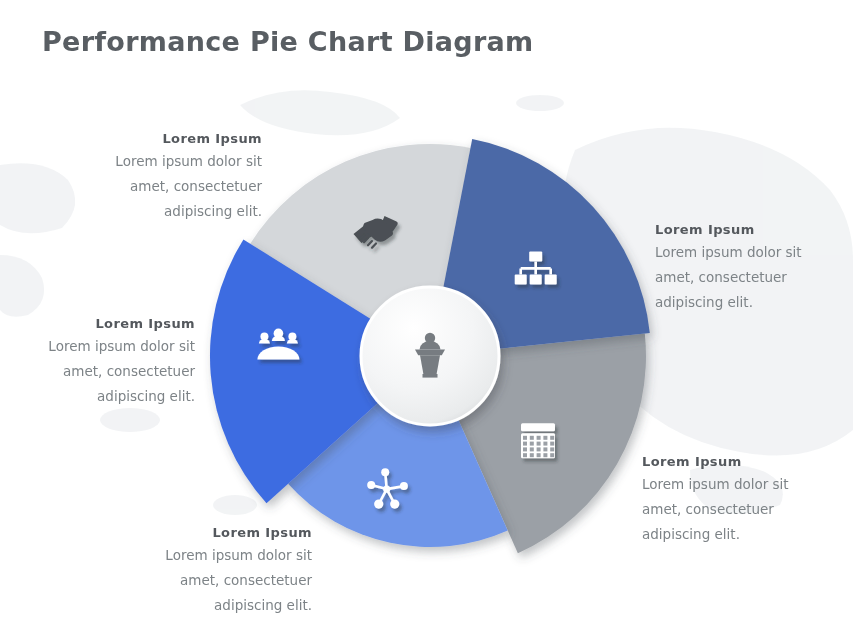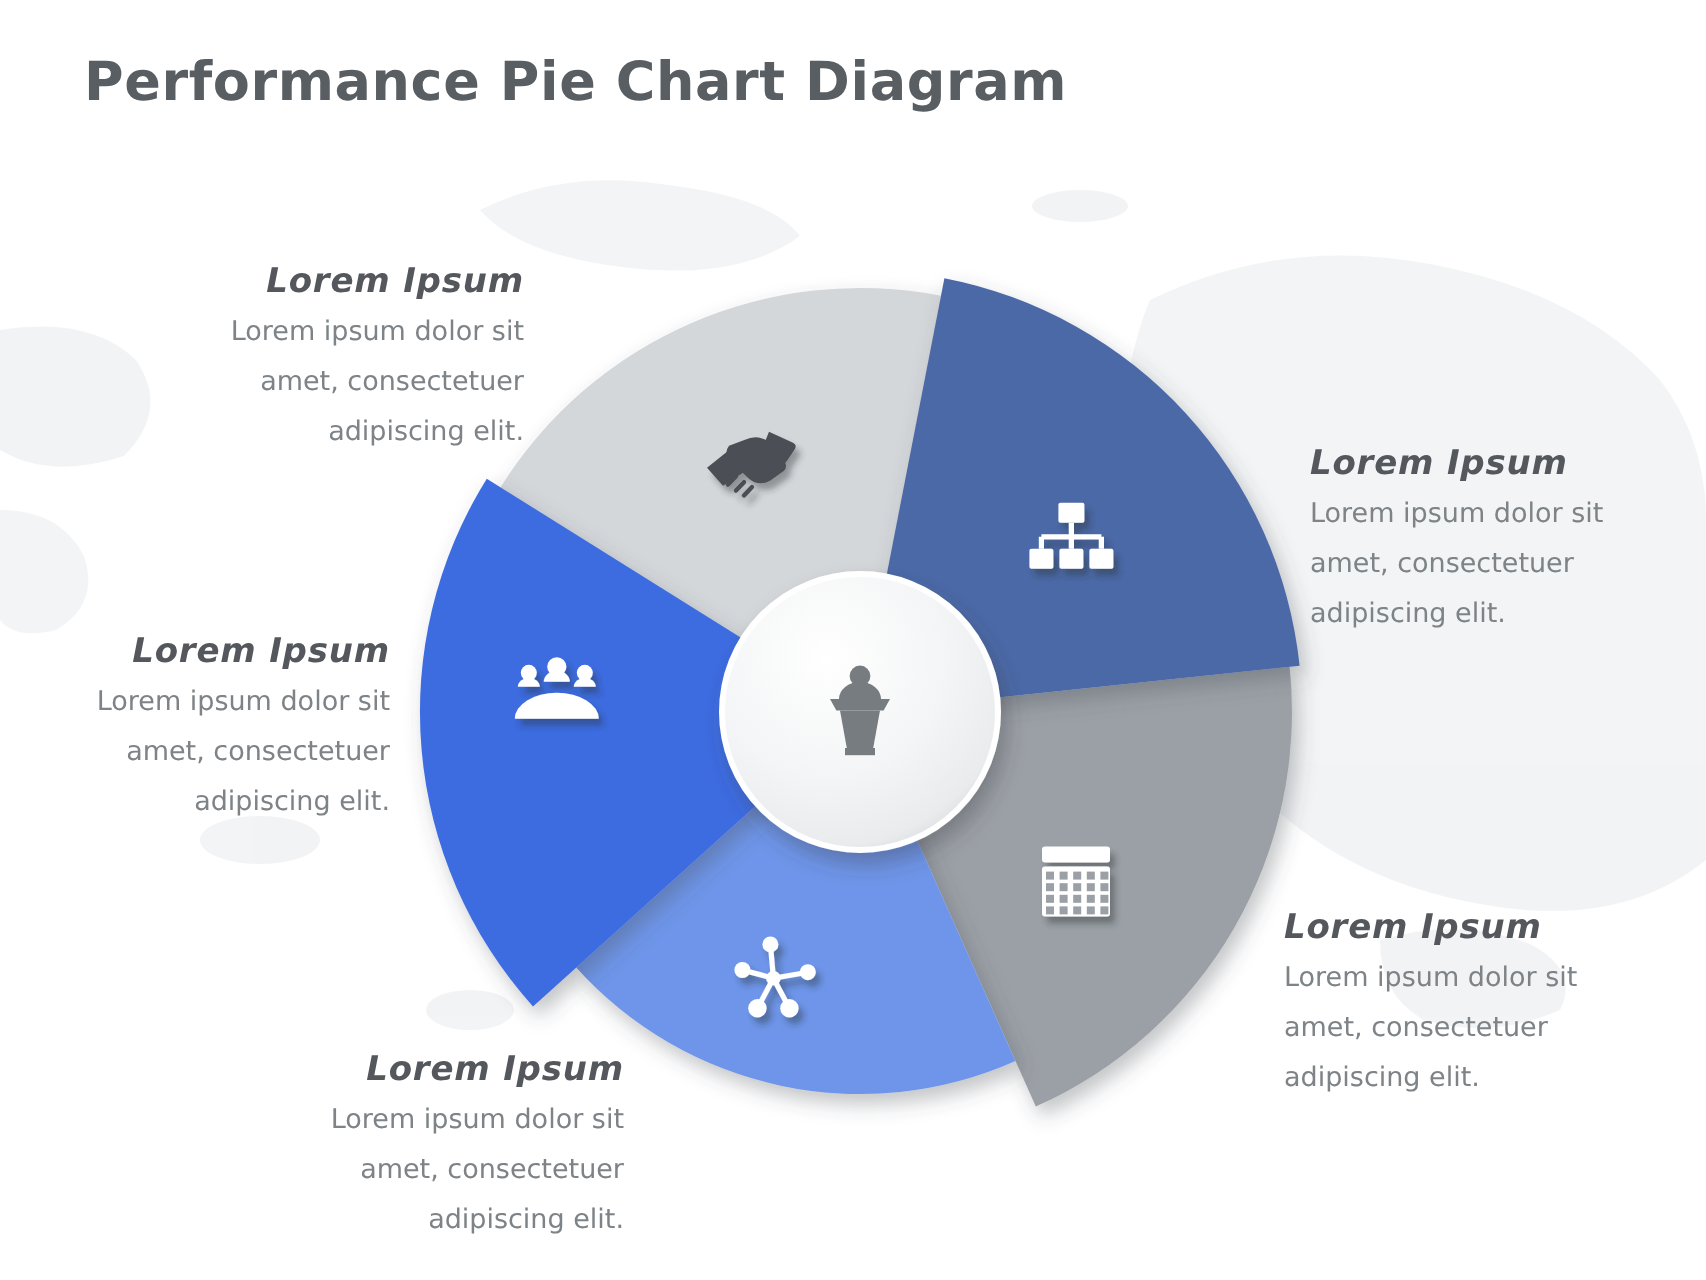--- a/index.html
+++ b/index.html
@@ -6,21 +6,21 @@
   .slide{
     position:relative;width:853px;height:640px;background:#ffffff;
     overflow:hidden;font-family:"DejaVu Sans","Liberation Sans",sans-serif;
   }
   .slide-title{
     position:absolute;left:42px;top:26px;margin:0;
     font-size:27px;font-weight:700;letter-spacing:.3px;color:#595e63;
   }
   #map-svg,#pie-svg{position:absolute;left:0;top:0;}
   .tblock{position:absolute;}
-  .tblock h2{margin:0 0 3px 0;font-size:17px;font-weight:700;letter-spacing:.4px;color:#54585d;font-style:italic;}
+  .tblock h2{margin:0 0 3px 0;font-size:13px;font-weight:700;letter-spacing:.4px;color:#54585d;}
   .tblock p{margin:0;font-size:13.5px;line-height:25px;color:#7d8387;}
   .ta-r{text-align:right}
   .ta-l{text-align:left}
   .tb-tl{right:591px;top:131px;width:165px;}
   .tb-tr{left:655px;top:222px;width:170px;}
   .tb-ml{right:658px;top:316px;width:165px;}
   .tb-bl{right:541px;top:525px;width:165px;}
   .tb-br{left:642px;top:454px;width:170px;}
 </style>
 </head>

